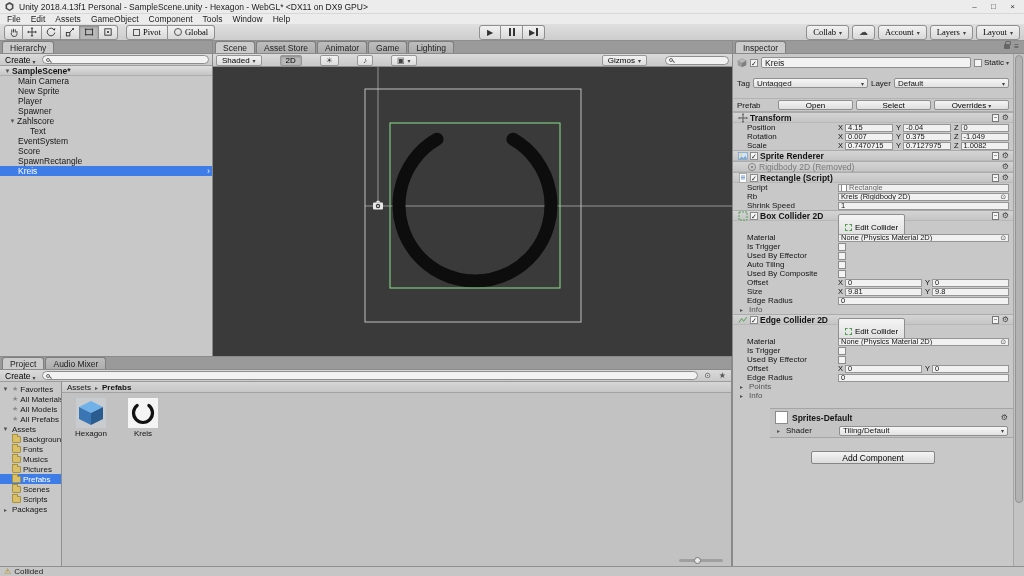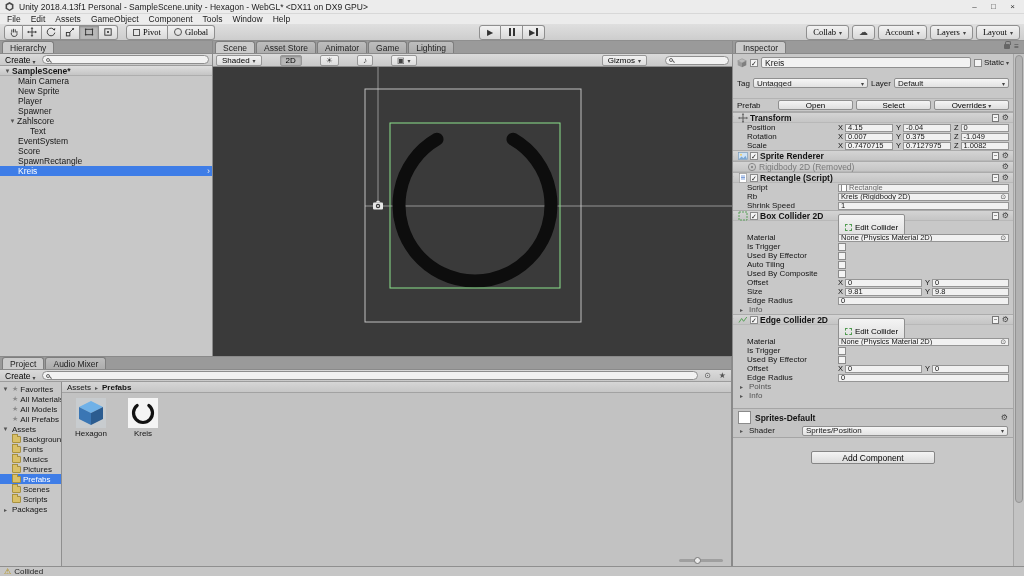--- a/index.html
+++ b/index.html
@@ -109,21 +109,21 @@
   .ifield.disabled { color:#666; }
   .axgrp { flex:1; display:flex; align-items:center; gap:2px; min-width:0; }
   .ax { flex:none; font-size:7.5px; }
   .obj-dot { margin-left:auto; flex:none; color:#555; font-size:7px; }
   .cbx { width:8px; height:8px; background:#f4f4f4; border:1px solid #8b8b8b; flex:none; font-size:7px; line-height:7px; text-align:center; color:#222; font-weight:normal; }
   .foldrow { color:#555; }
   .foldrow .fold { margin-left:-10px; }
   .editbtn { height:10px; display:flex; align-items:center; gap:3px; padding:12px 6px; background:linear-gradient(#f4f4f4,#dcdcdc); border:1px solid #8f8f8f; border-radius:2px; font-size:8px; font-family:inherit; }
   .dashed-sq { width:7px; height:7px; border:1px dashed #4f9b4f; display:inline-block; }
   .script-ico { width:6px; height:8px; background:#fff; border:1px solid #888; display:inline-block; flex:none; }
-  .matsec { margin-top:8px; border-top:1px solid #a5a5a5; border-bottom:1px solid #a5a5a5; background:#c4c4c4; }
+  .matsec { margin-top:8px; border-top:1px solid #a5a5a5; border-bottom:1px solid #a5a5a5; background:#c4c4c4;margin-left:37px; }
   .mat-head { display:flex; align-items:center; gap:4px; height:17px; padding:0 5px; font-size:8.5px; font-weight:bold; }
   .mat-swatch { width:13px; height:13px; background:#fff; border:1px solid #8b8b8b; flex:none; }
   .mat-shader { display:flex; align-items:center; gap:3px; height:11px; padding:0 5px 2px 14px; font-size:8px; }
   .mat-shader .fold { margin-left:-10px; }
   .shader-lbl { width:50px; flex:none; }
   .addc { display:block; width:124px; height:13px; margin:13px auto 0; background:linear-gradient(#f4f4f4,#dcdcdc); border:1px solid #868686; border-radius:2px; font-size:8.5px; text-align:center; font-family:inherit; }
 
   
   #project { position:absolute; top:356px; left:0; width:732px; height:210px; background:#c8c8c8; border-top:1px solid #8a8a8a; border-right:1px solid #8a8a8a; }
   .proj-body { position:absolute; top:25px; left:0; right:0; bottom:0; display:flex; }
@@ -703,21 +703,21 @@
           <span class="mat-swatch"></span>
           <span>Sprites-Default</span>
           <span class="hdricons">
               <span class="gear">⚙</span>
             </span>
         </div>
         <div class="mat-shader">
           <span class="fold">▸</span>
           <span class="shader-lbl">Shader</span>
           <span class="dropdown">
-              <span>Sprites/Position</span>
+              <span>Tiling/Default</span>
               <span class="dd">▾</span>
             </span>
         </div>
       </div>
 
       <button class="addc">Add Component</button>
     </div>
     <div class="insp-scrollbar">
         <div class="insp-thumb"></div>
       </div>

